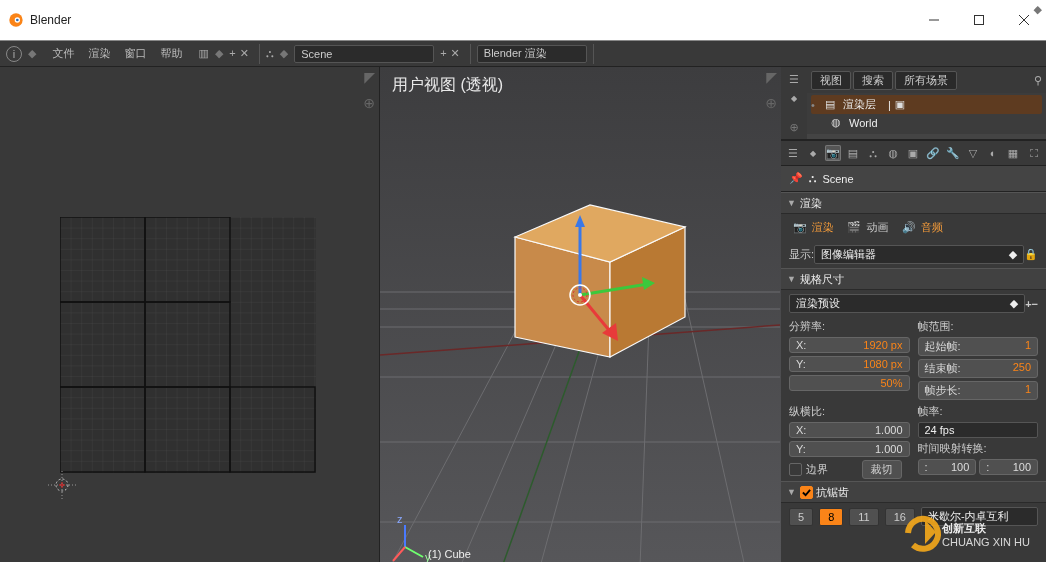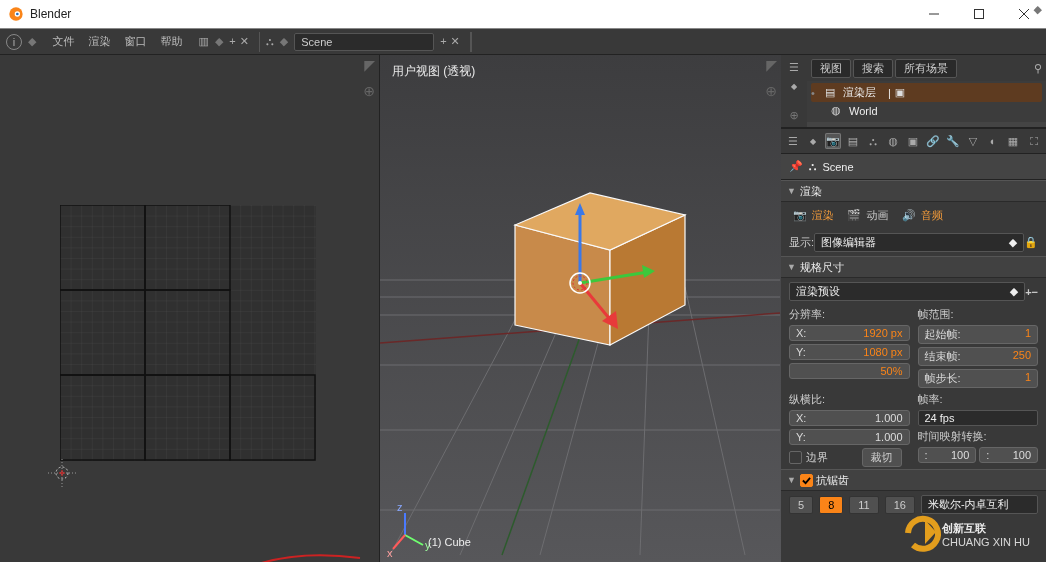--- a/index.html
+++ b/index.html
@@ -1,37 +1,37 @@
 <!DOCTYPE html>
 <html><head>
 <meta charset="utf-8">
 <style>
 * { margin:0; padding:0; box-sizing:border-box; font-family:"Segoe UI",Arial,sans-serif; font-size:11px; user-select:none; }
 body { width:1046px; height:562px; overflow:hidden; background:#393939; }
-.win-title { height:29px; background:#fff; display:flex; align-items:center; padding-left:8px; border-bottom:1px solid #888; }
+.win-title { height:41px; background:#fff; display:flex; align-items:center; padding-left:8px; border-bottom:1px solid #888; }
 .win-title .logo { width:16px; height:16px; margin-right:6px; }
 .win-title .txt { font-size:12px; color:#222; flex:1; }
 .win-btn { width:45px; height:29px; display:flex; align-items:center; justify-content:center; }
 .win-btn svg { width:10px; height:10px; }
 .topbar { height:26px; background:#393939; display:flex; align-items:center; border-bottom:1px solid #222; color:#ccc; }
 .topbar .seg { display:flex; align-items:center; height:26px; padding:0 6px; gap:6px; }
 .topbar .menu { color:#bbb; cursor:pointer; padding:0 4px; }
 .topbar .info-ico { width:16px; height:16px; border-radius:50%; border:1px solid #888; display:flex; align-items:center; justify-content:center; color:#aaa; }
 .topbar .drop { background:#2b2b2b; border:1px solid #555; height:18px; display:flex; align-items:center; padding:0 6px; border-radius:2px; min-width:140px; }
 .topbar .pm { display:flex; gap:4px; margin-left:auto; margin-right:4px;}
 .topbar .icon-btn { color:#aaa; cursor:pointer; }
 .topbar .br { width:1px; height:20px; background:#555; }
 .topbar .orange { color:#fa8418; text-decoration:underline; cursor:pointer; }
 .topbar .stats { color:#bbb; }
 .content { display:flex; height:507px; }
 .panel-uv { width:380px; background:#393939; position:relative; border-right:1px solid #222;}
 .corner-tri { position:absolute; color:#666; font-size:14px; }
 .panel-3d { flex:1; position:relative; overflow:hidden; }
 .panel-props { width:265px; background:#444; display:flex; flex-direction:column; }
-.vp-label { position:absolute; top:8px; left:12px; color:#e8e8e8; font-size:12px; }
+.vp-label { position:absolute; top:8px; left:12px; color:#e8e8e8; font-size:16px; }
 .uv-grid { position:absolute; left:60px; top:150px; }
 .uv-cursor { position:absolute; left:48px; top:404px; }
 .outliner { display:flex; border-bottom:1px solid #222;}
 .outl-left { width:26px; background:#393939; display:flex; flex-direction:column; align-items:center; gap:3px; padding:4px 0;}
 .outl-left .ico { width:16px;height:16px;color:#aaa;display:flex;align-items:center;justify-content:center;border-radius:2px;}
 .outl-right { flex:1; }
 .outl-hdr { height:26px; background:#393939; display:flex; align-items:center; gap:2px; padding:0 4px; }
 .outl-hdr .tab { background:#2a2a2a; border:1px solid #555; border-radius:2px; padding:1px 8px; color:#ccc; }
 .outl-tree { background:#3c3c3c; padding:2px 4px; }
 .tree-row { display:flex; align-items:center; gap:4px; padding:2px 0; color:#eee;}
@@ -122,20 +122,25 @@
     <span style="color:#777">◆</span>
     <span class="drop">
         <span>Scene</span>
       </span>
     <span class="pm">
         <span class="icon-btn">+</span>
         <span class="icon-btn">✕</span>
       </span>
   </div>
   <div class="br"></div>
+  <div class="seg">
+    <span class="drop" style="min-width:110px">
+        <span>Blender 渲染</span>
+      </span>
+  </div>
   <div class="br"></div>
 </div>
 
 <div class="content">
   <div class="panel-uv">
     <span class="corner-tri" style="top:2px;right:4px;">◤</span>
     <span class="corner-tri" style="top:28px;right:4px;">⊕</span>
     <svg class="uv-grid" width="258" height="258">
       <defs>
           <pattern id="sg" width="10.6" height="10.6" patternUnits="userSpaceOnUse">

